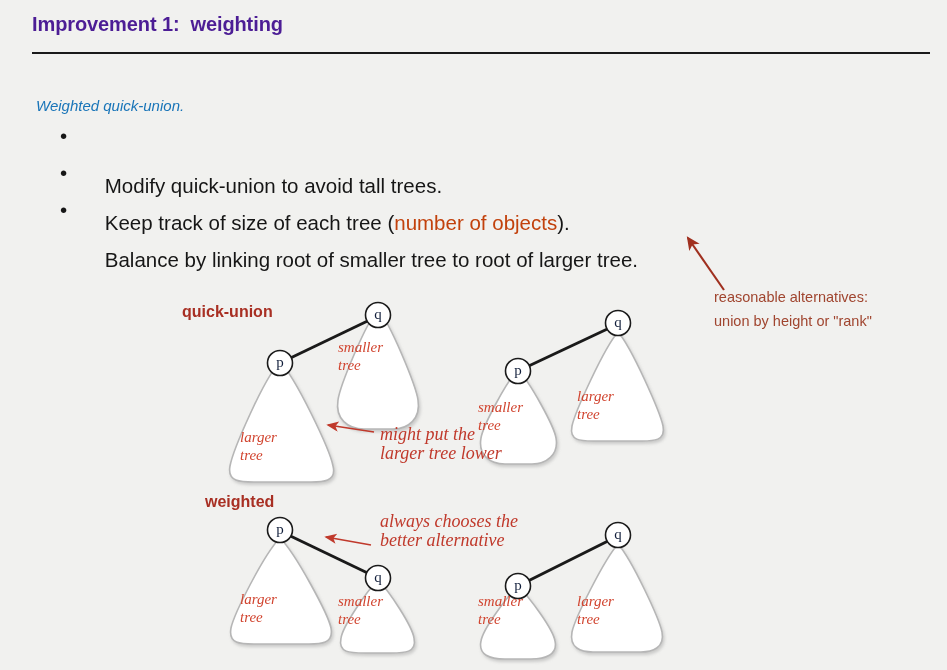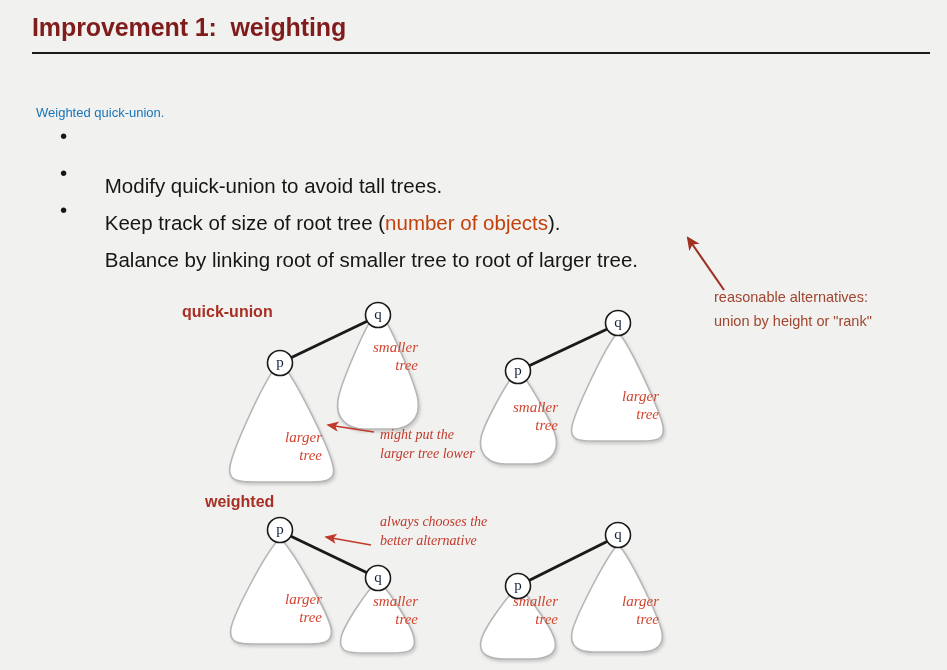--- a/index.html
+++ b/index.html
@@ -18,43 +18,44 @@
     position: relative;
     width: 947px;
     height: 670px;
   }
 
   
   #slide-title {
     position: absolute;
     left: 32px;
     top: 13px;
-    font-size: 25px;
+    font-size: 20px;
     font-weight: bold;
-    color: #7f1d1d;
+    color: #4c1d95;
     letter-spacing: -0.1px;
     white-space: pre;
   }
   #title-rule {
     position: absolute;
     left: 32px;
     top: 52px;
     width: 898px;
     height: 2px;
     background: #1a1a1a;
   }
 
   
   #lead-line {
     position: absolute;
     left: 36px;
-    top: 105px;
-    font-size: 13px;
+    top: 97px;
+    font-size: 15px;
     color: #1874b8;
     white-space: pre;
+    font-style: italic;
   }
   .bullet-row {
     position: absolute;
     left: 60px;
     font-size: 20.5px;
     color: #161616;
     white-space: pre;
   }
   .bullet-dot {
     position: absolute;
@@ -108,36 +109,36 @@
     color: #a82f23;
     white-space: pre;
   }
   #label-quick-union { left: 182px; top: 303px; }
   #label-weighted    { left: 182px; top: 493px; margin-left: 23px; }
 
   .note-italic {
     position: absolute;
     font-family: "Liberation Serif", serif;
     font-style: italic;
-    font-size: 14px;
+    font-size: 18px;
     line-height: 19px;
     color: #c0392b;
     white-space: pre;
   }
   #note-might-put { left: 380px; top: 425px; }
   #note-always    { left: 365px; top: 512px; margin-left: 15px; }
 
   .tree-label {
     position: absolute;
     font-family: "Liberation Serif", serif;
     font-style: italic;
     font-size: 15px;
     line-height: 18px;
     color: #d1442f;
-    text-align: right;
+    text-align: left;
     white-space: pre;
   }
   .node-letter {
     position: absolute;
     font-family: "Liberation Serif", serif;
     font-size: 15px;
     color: #14213d;
     text-align: center;
     width: 22px;
     white-space: pre;
@@ -153,21 +154,21 @@
 
   <div id="lead-line">Weighted quick-union.</div>
 
   <div class="bullet-row" id="bullet-0">
     <span class="bullet-dot">•</span>
     <span class="bullet-text"><span>Modify quick-union to avoid tall trees.</span></span>
   </div>
 
   <div class="bullet-row" id="bullet-1">
     <span class="bullet-dot">•</span>
-    <span class="bullet-text"><span>Keep track of size of root tree (</span><span class="accent-red">number of objects</span><span>).</span></span>
+    <span class="bullet-text"><span>Keep track of size of each tree (</span><span class="accent-red">number of objects</span><span>).</span></span>
   </div>
 
   <div class="bullet-row" id="bullet-2">
     <span class="bullet-dot">•</span>
     <span class="bullet-text"><span>Balance by linking root of smaller tree to root of larger tree.</span></span>
   </div>
 
   <svg id="alt-note-arrow" viewBox="0 0 48 62">
     <defs>
       <marker id="ah-red" markerWidth="7" markerHeight="7" refX="5.4" refY="3" orient="auto">

